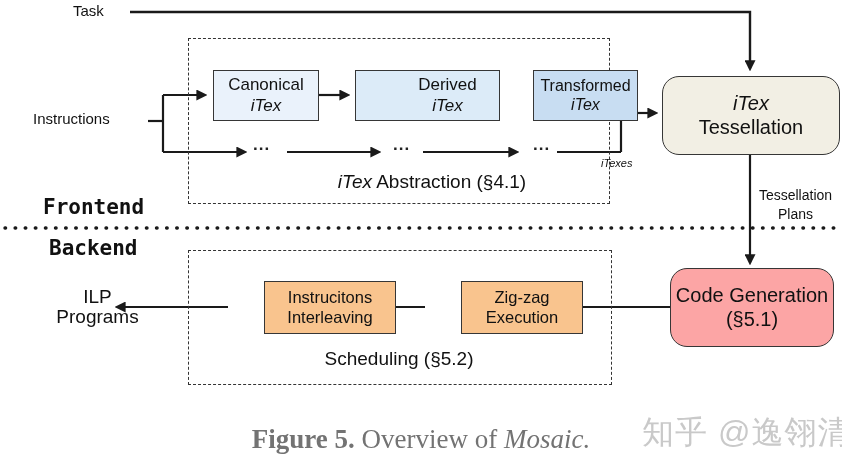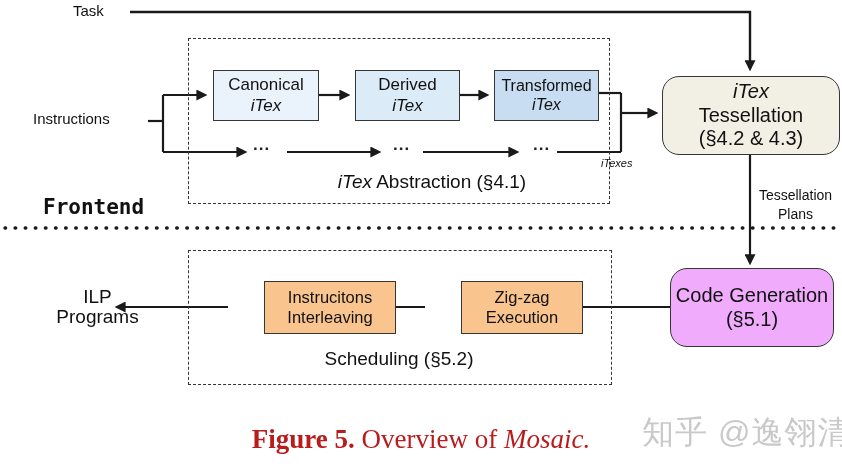--- a/index.html
+++ b/index.html
@@ -8,38 +8,38 @@
   svg.wires { position:absolute; left:0; top:0; width:842px; height:466px; }
 
   .dashbox { position:absolute; border:1.7px dashed #333; background:transparent; }
 
   .node { position:absolute; display:flex; flex-direction:column; align-items:center;
           justify-content:center; border:1.7px solid #363636; text-align:center;
           line-height:1.18; font-size:17px; }
   .r12 { border-radius:0; }
   .r16 { border-radius:17px; }
   .blue1  { background:#eaf2fb; }
-  .blue2  { background:#dcebf8; }
-  .blue3  { background:#c8ddf2; }
+  .blue2  { background:#dcebf8;padding-left:40px; }
+  .blue3  { background:#c8ddf2;margin-left:39px; }
   .beige  { background:#f2efe4; font-size:20px; }
-  .gray   { background:#f0abfc; font-size:20px; }
+  .gray   { background:#fca5a5; font-size:20px; }
   .orange { background:#f9c48e; font-size:16.5px;margin-left:36px; }
 
   .lbl { position:absolute; white-space:nowrap; }
   .it  { font-style:italic; }
   .mono { font-family:"DejaVu Sans Mono", monospace; font-weight:bold; font-size:21px; }
   .f20 { font-size:15px; }
   .f19 { font-size:19px; }
   .f15 { font-size:11px; }
   .f14 { font-size:14px; line-height:1.35; }
   .ctr { text-align:center; }
   .ellip { font-size:17px; letter-spacing:1px; font-weight:bold; color:#222; }
 
   .caption { position:absolute; left:0; top:424px; width:842px; text-align:center;
-             font-family:"Liberation Serif", serif; font-size:27px; color:#b91c1c; }
+             font-family:"Liberation Serif", serif; font-size:27px; color:#737373; }
   .caption .bold { font-weight:bold; }
   .watermark { position:absolute; left:642px; top:411px; width:200px;
                font-size:32px; color:#c9c9c9; letter-spacing:1px; white-space:nowrap; }
 </style>
 </head>
 <body>
 
 <div class="canvas">
 
   <svg class="wires" viewBox="0 0 842 466" xmlns="http://www.w3.org/2000/svg">
@@ -75,20 +75,21 @@
     <path d="M425,307 H370" fill="none" stroke="#1a1a1a" stroke-width="2.2" marker-end="url(#arr)"></path>
     <path d="M228,307 H124" fill="none" stroke="#1a1a1a" stroke-width="2.2" marker-end="url(#arr)"></path>
   </svg>
 
   <div class="dashbox" style="left:188px; top:38px; width:420px; height:164px;"></div>
   <div class="dashbox" style="left:188px; top:250px; width:422px; height:133px;"></div>
 
   <div class="lbl f20" style="left:73px; top:2px;">Task</div>
   <div class="lbl f20" style="left:33px; top:110px;">Instructions</div>
   <div class="lbl mono" style="left:43px; top:195px;">Frontend</div>
+  <div class="lbl mono" style="left:49px; top:236px;">Backend</div>
 
   <div class="lbl f19 ctr" style="left:40px; top:287px; width:115px; white-space:normal; line-height:20px;">
     <span>ILP</span><br>
     <span>Programs</span>
   </div>
 
   <div class="lbl ellip" style="left:253px; top:135px;">...</div>
   <div class="lbl ellip" style="left:393px; top:135px;">...</div>
   <div class="lbl ellip" style="left:533px; top:135px;">...</div>
 
@@ -113,21 +114,20 @@
     <span class="it">iTex</span>
   </div>
   <div class="node blue3 r12" style="left:494px; top:70px; width:103px; height:49px; font-size:16px;">
     <span>Transformed</span>
     <span class="it">iTex</span>
   </div>
 
   <div class="node beige r16" style="left:662px; top:76px; width:176px; height:77px;">
     <span class="it">iTex</span>
     <span>Tessellation</span>
-    <span>(§4.2 &amp; 4.3)</span>
   </div>
 
   <div class="node gray r16" style="left:670px; top:268px; width:162px; height:77px;">
     <span>Code Generation</span>
     <span>(§5.1)</span>
   </div>
 
   <div class="node orange r12" style="left:425px; top:281px; width:120px; height:51px;">
     <span>Zig-zag</span>
     <span>Execution</span>

